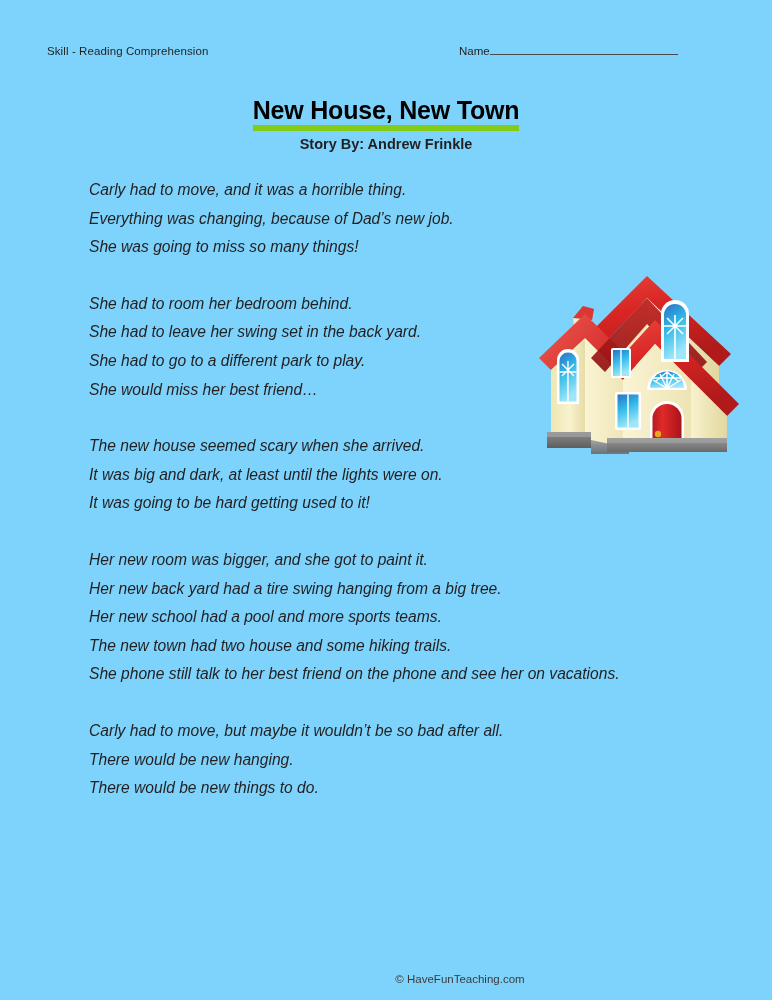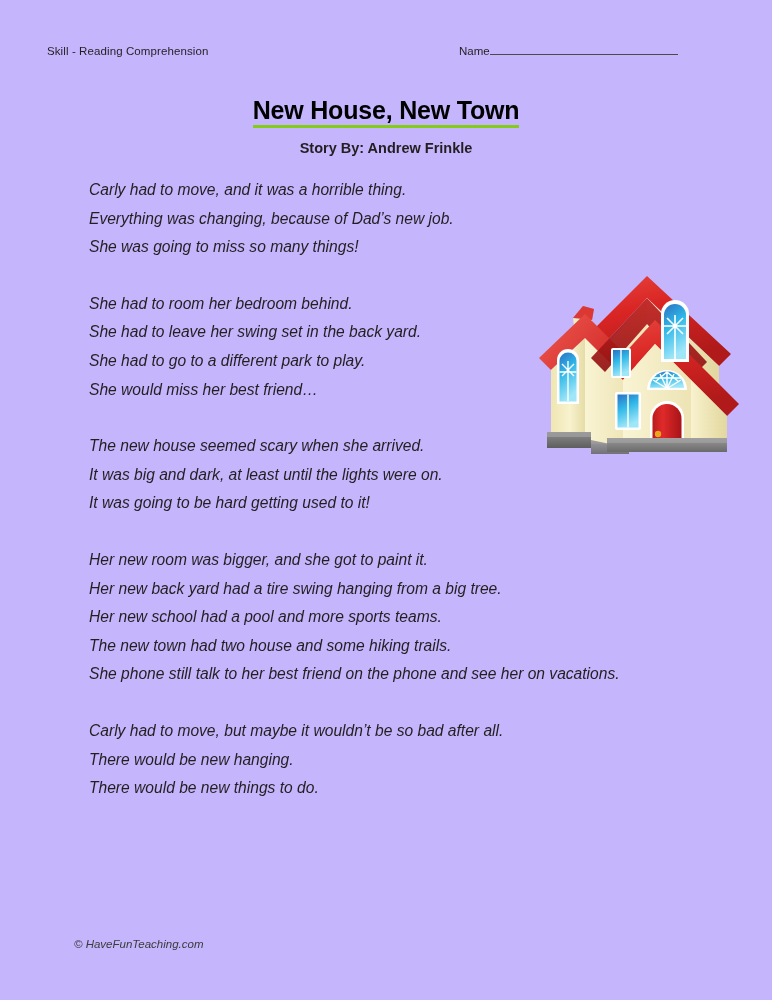--- a/index.html
+++ b/index.html
@@ -12,21 +12,21 @@
     height: 1000px;
     position: relative;
     font-family: "Liberation Sans", sans-serif;
     color: #231f20;
     overflow: hidden;
   }
 
   .page {
     position: absolute;
     inset: 0;
-    background: #c4b5fd;
+    background: #7dd3fc;
   }
 
   
   .header {
     position: absolute;
     top: 45px;
     left: 0;
     right: 0;
     height: 22px;
   }
@@ -67,26 +67,26 @@
     left: 0;
     right: 0;
     text-align: center;
   }
   .story-title {
     display: inline-block;
     font-size: 25px;
     font-weight: bold;
     letter-spacing: -0.2px;
     color: #000000;
-    border-bottom: 3px solid #84cc16;
+    border-bottom: 6px solid #84cc16;
     padding-bottom: 1px;
     line-height: 1.12;
   }
   .story-byline {
-    margin-top: 12px;
+    margin-top: 5px;
     font-size: 14.5px;
     font-weight: bold;
     color: #231f20;
   }
 
   
   .story-body {
     position: absolute;
     top: 176px;
     left: 89px;
@@ -110,26 +110,26 @@
     left: 495px;
     top: 262px;
     width: 248px;
     height: 200px;
   }
   .house-art svg { display: block; width: 100%; height: 100%; }
 
   
   .footer {
     position: absolute;
-    top: 938px;
+    top: 973px;
     left: 0;
     right: 0;
+    text-align: center;
     font-size: 11.5px;
     color: #3b3b3b;
-    font-style: italic;
   }
   .footer-inner {
     position: relative;
     left: 74px;
     display: inline-block;
   }
 </style>
 </head>
 <body>
 

